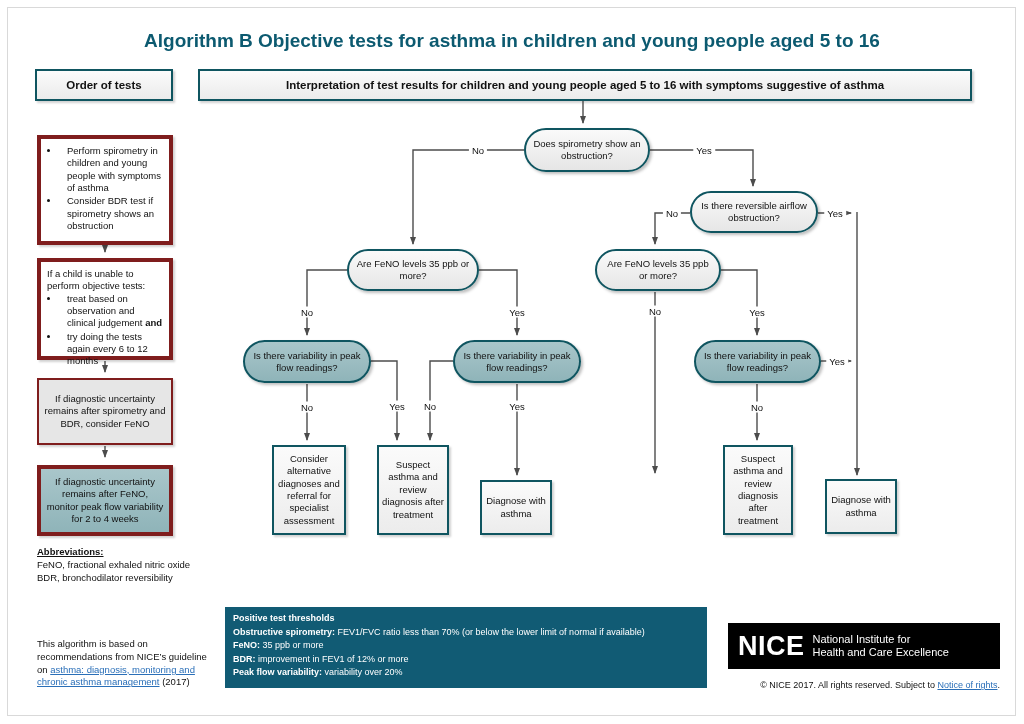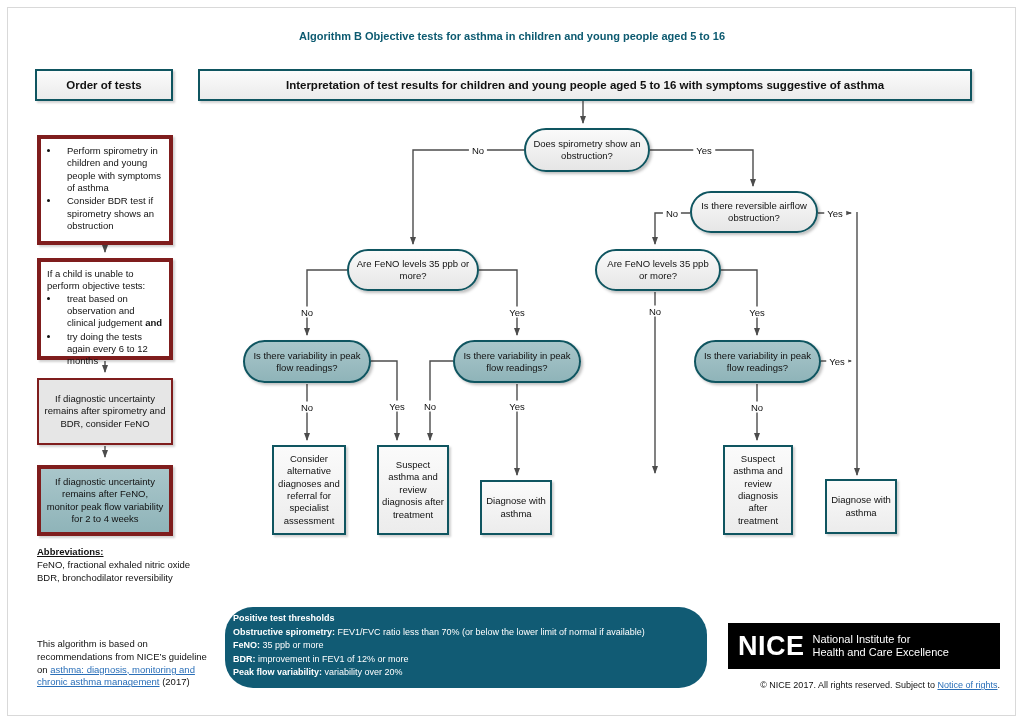--- a/index.html
+++ b/index.html
@@ -2,21 +2,21 @@
 <html><head>
 <meta charset="utf-8">
 <style>
   * { box-sizing: border-box; margin: 0; padding: 0; }
   html,body { background:#ffffff; }
   body { font-family: "Liberation Sans", "DejaVu Sans", sans-serif; color:#111; }
   .page { position:relative; width:1024px; height:724px; background:#fff; overflow:hidden; }
   .frame { position:absolute; left:7px; top:7px; width:1009px; height:709px; border:1px solid #d9d9d9; }
 
   .title { position:absolute; left:0; top:30px; width:1024px; text-align:center;
-           font-size:11px; font-weight:bold; color:#0c5a70; }
+           font-size:19px; font-weight:bold; color:#0c5a70; }
 
   .hdr { position:absolute; display:flex; align-items:center; justify-content:center;
          text-align:center; font-weight:bold; font-size:11.5px;
          background:linear-gradient(180deg,#fbfbfb,#ebebeb);
          border:2px solid #0f5560; box-shadow:2px 2px 2px rgba(0,0,0,0.18); }
 
   .lbox { position:absolute; left:37px; width:136px; background:#ffffff;
           border:4px solid #7f1d1d; font-size:9.5px; line-height:1.3;
           box-shadow:2px 2px 2px rgba(0,0,0,0.18); padding:6px 4px 4px 6px; }
   .lbox.center { display:flex; align-items:center; justify-content:center; text-align:center; padding:4px; }
@@ -41,21 +41,21 @@
   svg.wires { position:absolute; left:0; top:0; pointer-events:none; }
 
   .abbr { position:absolute; left:37px; top:546px; width:180px; font-size:9.5px; line-height:1.35; }
   .abbr b { display:block;text-decoration:underline; }
 
   .src { position:absolute; left:37px; top:638px; width:180px; font-size:9.5px; line-height:1.35; }
   a.link { color:#2a6fb8; text-decoration:underline; cursor:pointer; }
 
   .thresholds { position:absolute; left:225px; top:607px; width:482px; height:81px;
                 background:#115b74; color:#ffffff; font-size:9px; line-height:1.5;
-                padding:5px 8px;border-radius:28px; }
+                padding:5px 8px; }
 
   .nice-logo { position:absolute; left:728px; top:623px; width:272px; height:46px;
                background:#000000; color:#ffffff; display:flex; align-items:center; padding:0 10px; }
   .nice-logo .nice { font-size:27px; font-weight:bold; letter-spacing:0.5px; margin-right:8px; }
   .nice-logo .tag { font-size:11px; line-height:1.2; }
 
   .copyright { position:absolute; left:700px; top:680px; width:300px; text-align:right; font-size:9px; }
 </style>
 </head>
 <body>

